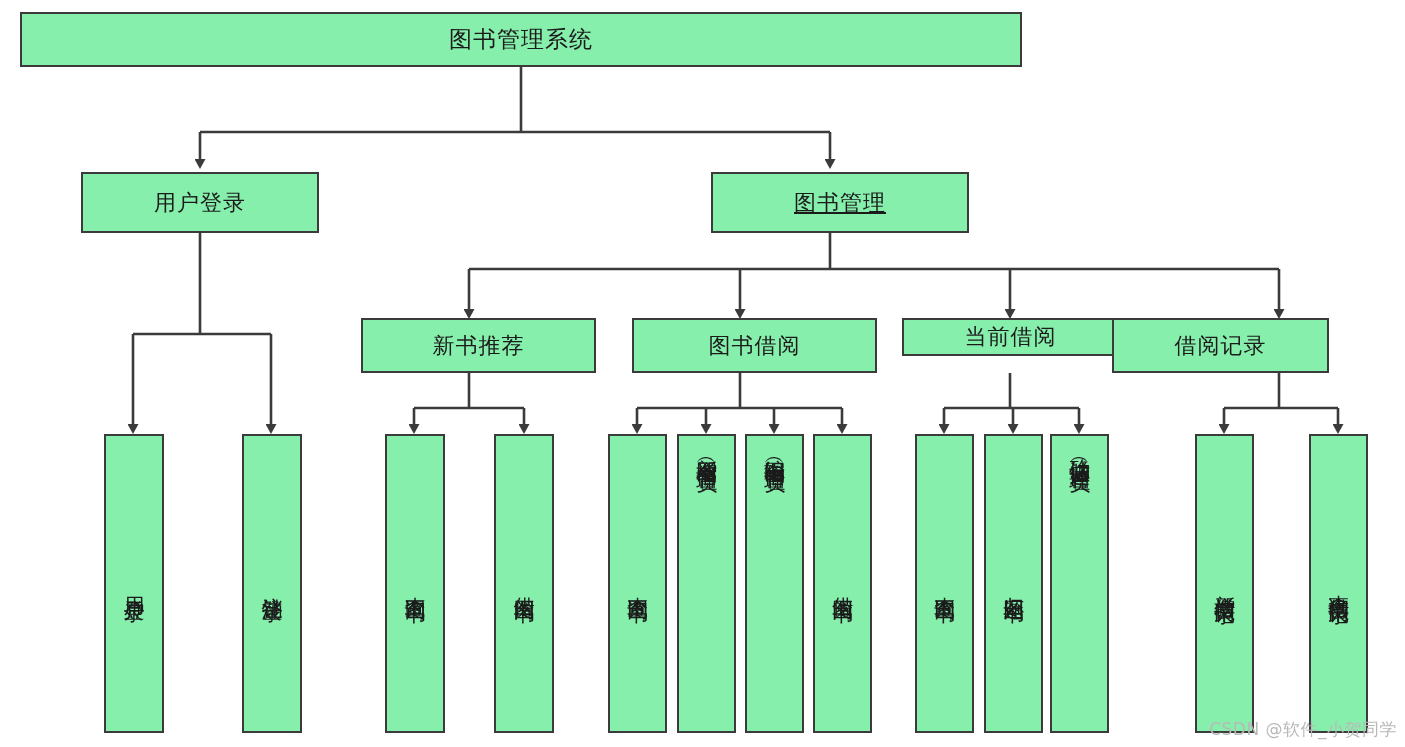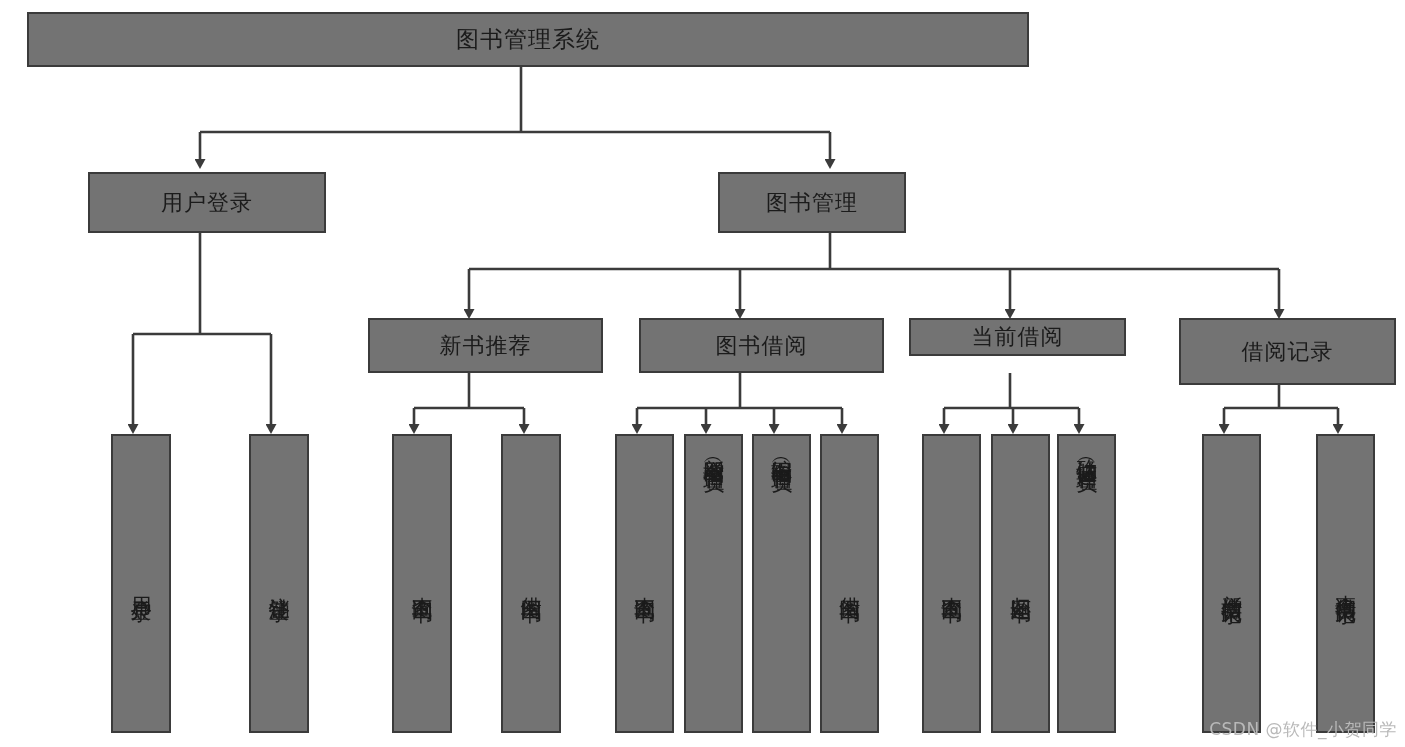--- a/index.html
+++ b/index.html
@@ -23,26 +23,25 @@
     left: 0;
     top: 0;
     width: 1405px;
     height: 747px;
     pointer-events: none;
   }
   .node {
     position: absolute;
     box-sizing: border-box;
     border: 2.5px solid #3b3b3b;
-    background: #737373;
+    background: #86efac;
     display: flex;
     align-items: center;
     justify-content: center;
     color: #1b1b1b;
-    margin-left: 7px;
   }
   .node .label {
     font-size: 22px;
     line-height: 1.15;
     letter-spacing: 1px;
     white-space: nowrap;
   }
   .node.root .label { font-size: 23px; }
   .node.lvl2 .label { font-size: 22px; }
   .node.lvl3 .label { font-size: 22px; }
@@ -136,34 +135,34 @@
     </g>
   </svg>
 
   <div class="node root" style="left:20px; top:12px; width:1002px; height:55px;">
     <span class="label">图书管理系统</span>
   </div>
 
   <div class="node lvl2" style="left:81px; top:172px; width:238px; height:61px;">
     <span class="label">用户登录</span>
   </div>
-  <div class="node lvl2" style="left:711px; top:172px; width:188px; height:61px;">
+  <div class="node lvl2" style="left:711px; top:172px; width:258px; height:61px;text-decoration:underline;">
     <span class="label">图书管理</span>
   </div>
 
   <div class="node lvl3" style="left:361px; top:318px; width:235px; height:55px;">
     <span class="label">新书推荐</span>
   </div>
   <div class="node lvl3" style="left:632px; top:318px; width:245px; height:55px;">
     <span class="label">图书借阅</span>
   </div>
   <div class="node lvl3" style="left:902px; top:318px; width:217px; height:38px;">
     <span class="label">当前借阅</span>
   </div>
-  <div class="node lvl3" style="left:1172px; top:318px; width:217px; height:67px;font-family:Liberation Serif, serif;">
+  <div class="node lvl3" style="left:1112px; top:318px; width:217px; height:55px;font-family:Liberation Serif, serif;">
     <span class="label">借阅记录</span>
   </div>
 
   <div class="node leaf" style="left:104px; top:434px; width:60px; height:299px;">
     <span class="label">用户登录</span>
   </div>
   <div class="node leaf" style="left:242px; top:434px; width:60px; height:299px;">
     <span class="label">注销登录</span>
   </div>
 

